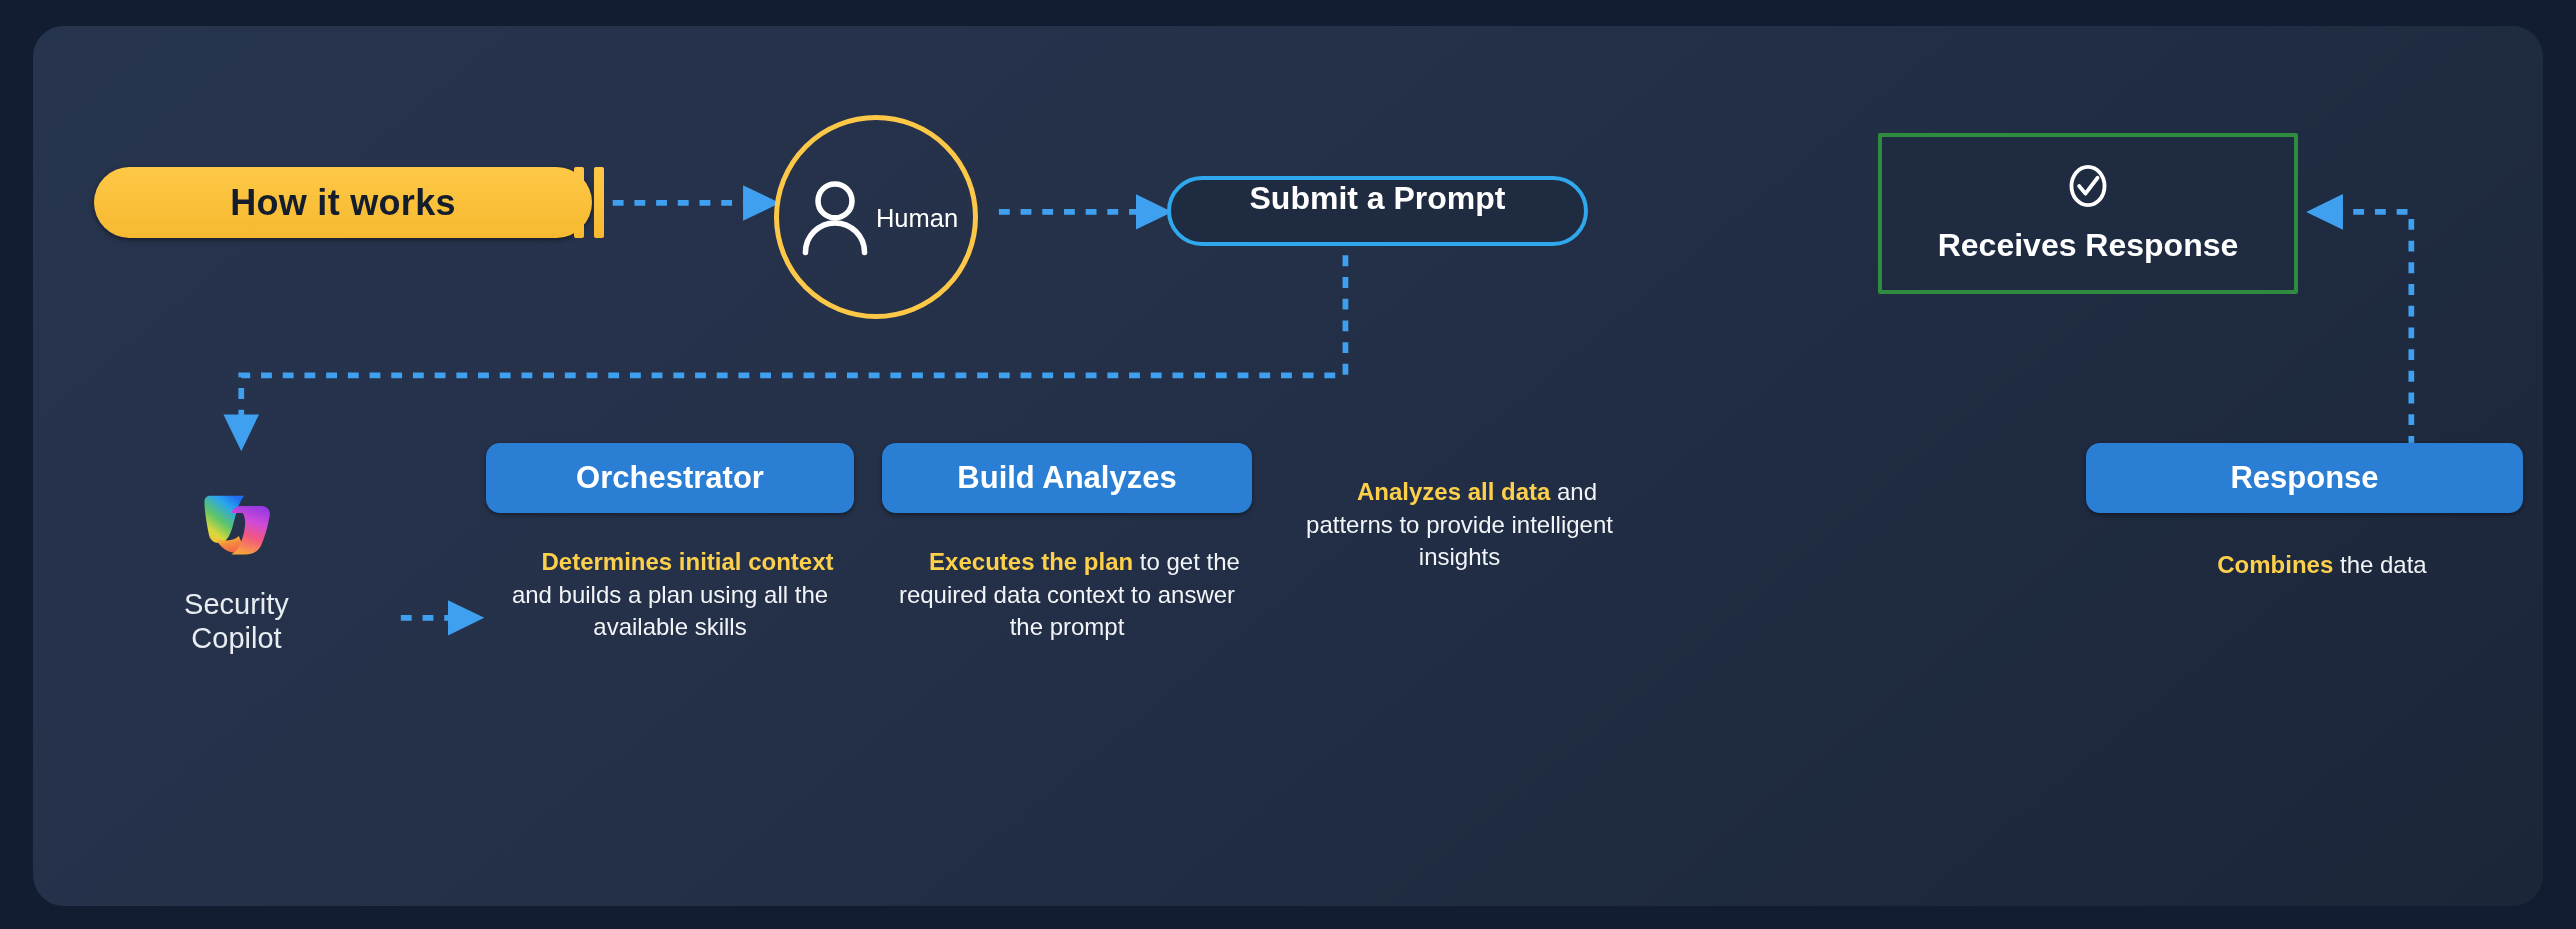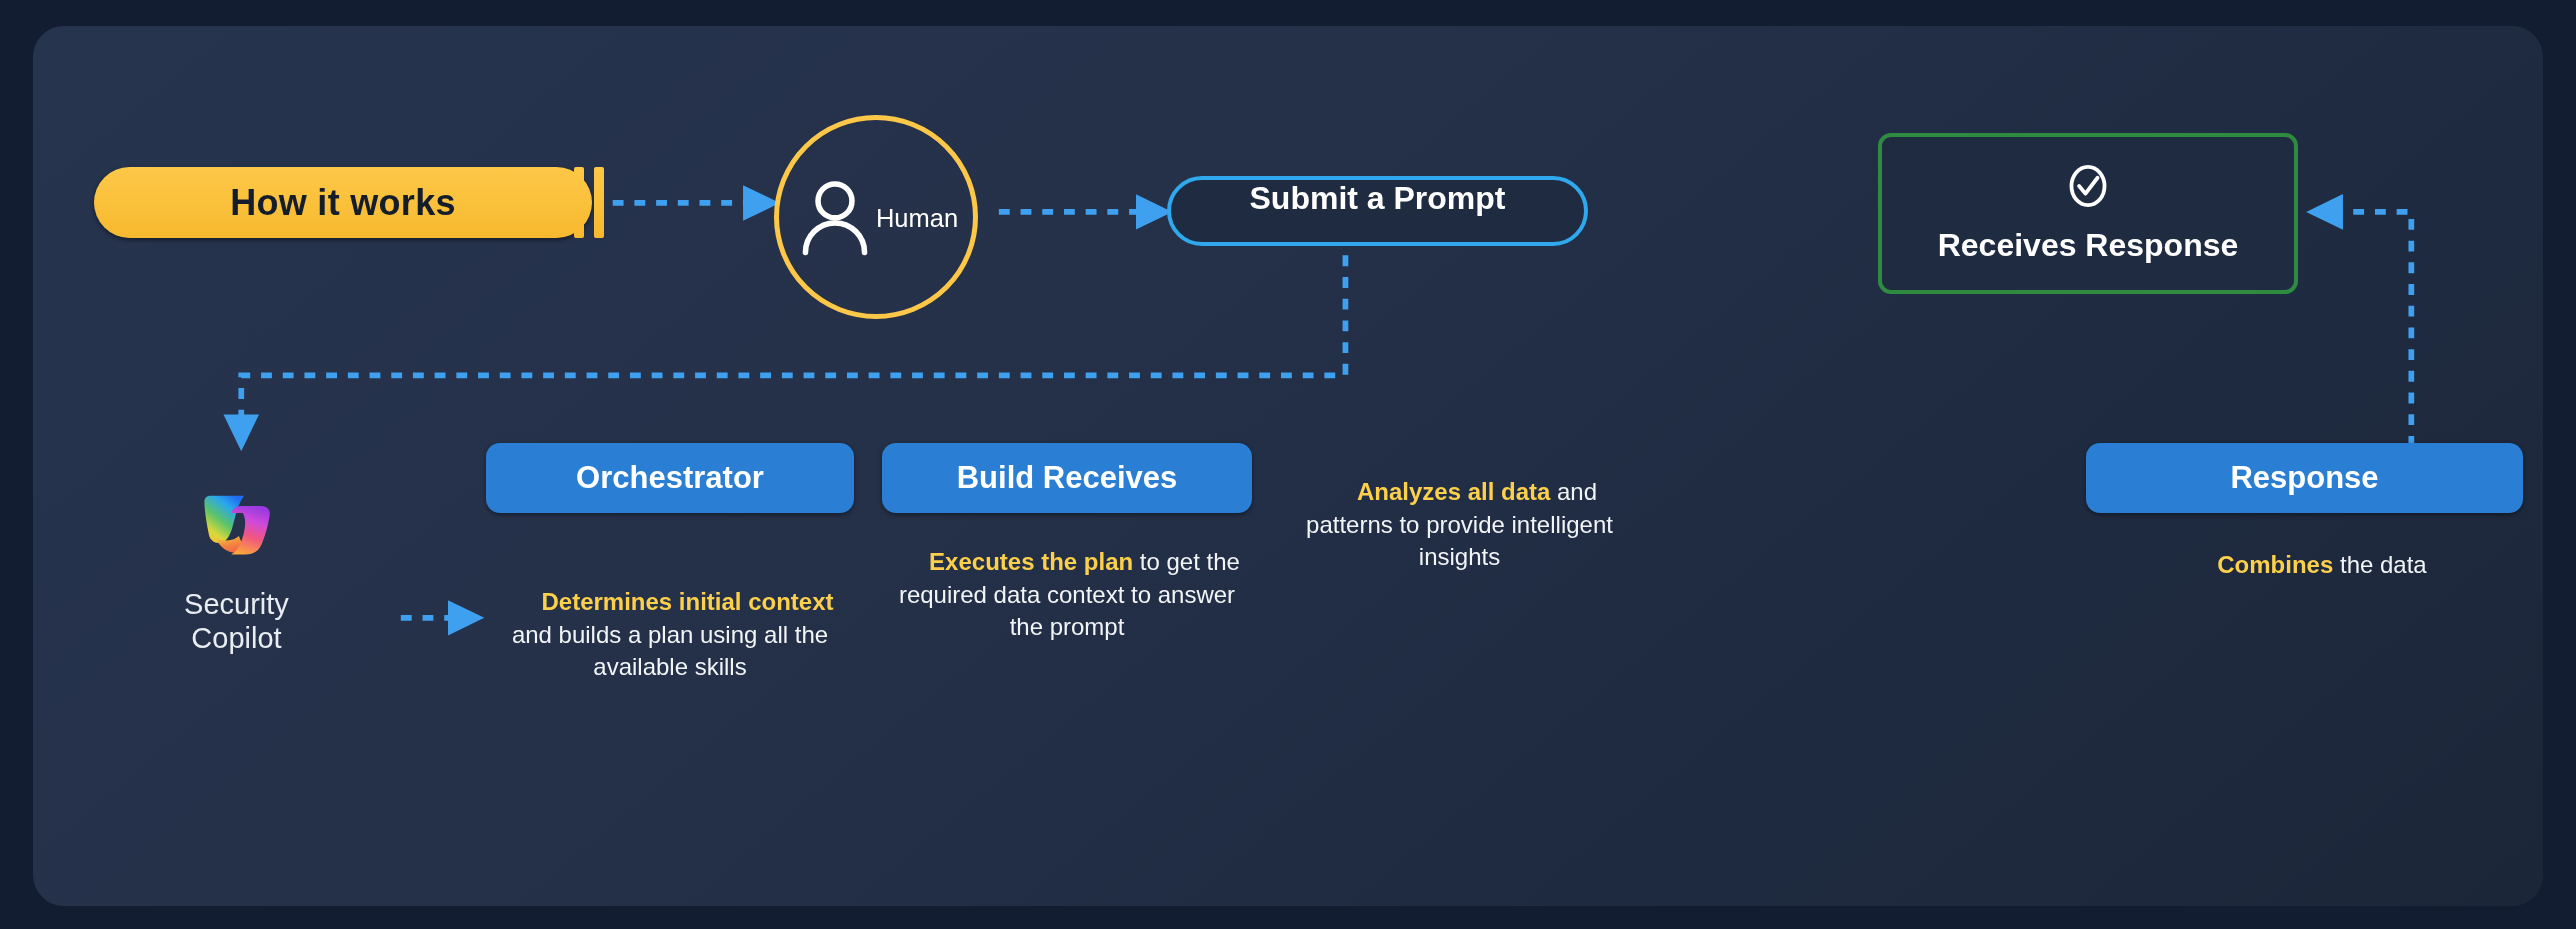--- a/index.html
+++ b/index.html
@@ -66,21 +66,21 @@
     background:#1f2b40;
     display:flex;justify-content:center;
     box-sizing:border-box;
   }
   .submit span{font-size:32px;font-weight:bold;color:#ffffff;white-space:nowrap;}
 
   
   .receives{
     position:absolute;left:1878px;top:133px;
     width:420px;height:161px;
-    border:4.5px solid #2e8b3f;border-radius:13px;
+    border:4.5px solid #2e8b3f;border-radius:2px;
     background:#1f2b40;
     display:flex;flex-direction:column;align-items:center;justify-content:center;
     box-sizing:border-box;
   }
   .receives .chk{margin-bottom:16.6px;}
   .receives .lbl{font-size:32px;font-weight:bold;color:#ffffff;white-space:nowrap;}
 
   
   .copilot{
     position:absolute;left:160px;top:490px;
@@ -102,21 +102,21 @@
     box-shadow:0 1.9px 4.5px rgba(0,0,0,.4);
   }
   .pill span{font-size:31px;font-weight:bold;color:#ffffff;white-space:nowrap;}
   .desc{
     margin-top:33px;text-align:center;
     font-size:24px;line-height:1.36;color:#f2f5f8;
     font-weight:normal;
   }
   .desc b{color:#fdd04b;font-weight:bold;margin-left:35px;}
 
-  .col.c0{left:486px;gap:40px;}  .col.c0 .pill{width:368px;}  .col.c0 .desc{width:345px;}
+  .col.c0{left:486px;}  .col.c0 .pill{width:368px;}  .col.c0 .desc{width:345px;}
   .col.c1{left:882px;} .col.c1 .pill{width:370px;}  .col.c1 .desc{width:357px;}
   .col.c2{left:1284px;} .col.c2 .pill{width:369px;}  .col.c2 .desc{width:351px;}
   .col.c3{left:1685px;} .col.c3 .pill{width:369px;}  .col.c3 .desc{width:364px;}
   .col.c4{left:2086px;} .col.c4 .pill{width:437px;}  .col.c4 .desc{width:357px;margin-top:36px;}
 </style>
 </head>
 <body>
 
 <div id="stage">
 
@@ -222,21 +222,21 @@
     <div class="pill">
       <span>Orchestrator</span>
     </div>
     <div class="desc">
       <b>Determines initial context</b><span> and builds a plan using all the available skills</span>
     </div>
   </div>
 
   <div class="col c1">
     <div class="pill">
-      <span>Build Receives</span>
+      <span>Build Analyzes</span>
     </div>
     <div class="desc">
       <b>Executes the plan</b><span> to get the required data context to answer the prompt</span>
     </div>
   </div>
 
   <div class="col c2">
     <div class="desc">
       <b>Analyzes all data</b><span> and patterns to provide intelligent insights</span>
     </div>

